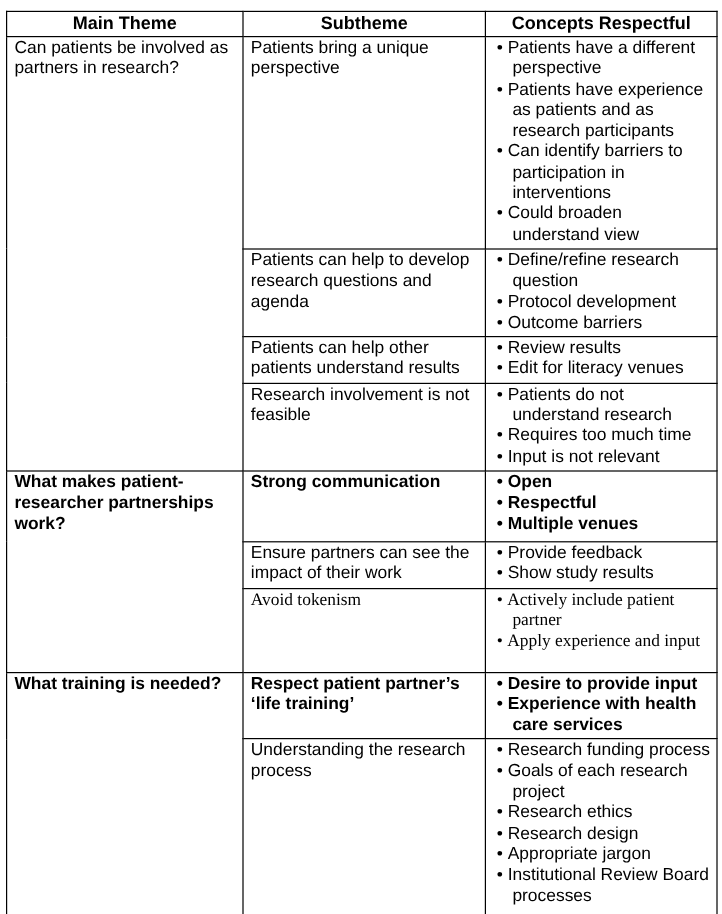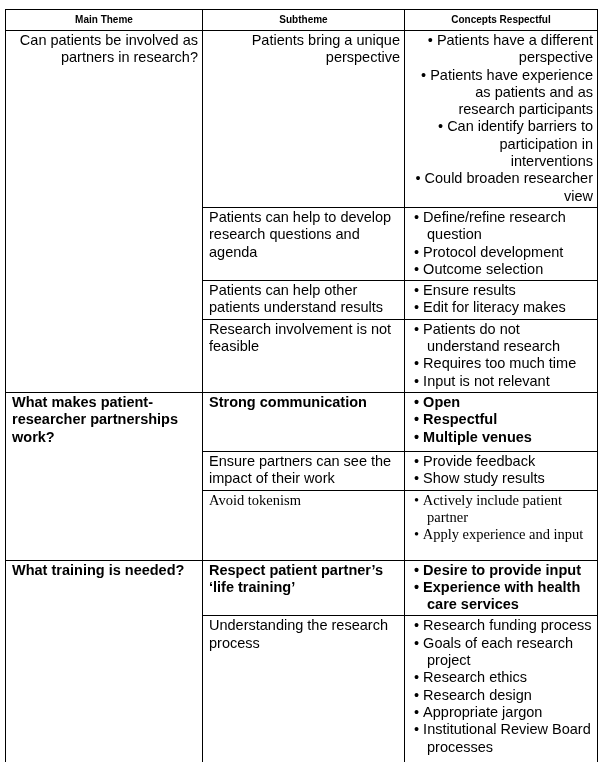--- a/index.html
+++ b/index.html
@@ -29,21 +29,21 @@
     border: 1.5px solid #000000;
     vertical-align: top;
     font-size: 14.5px;
     line-height: 17.3px;
     padding: 1px 4px 2px 6px;
     overflow: hidden;
   }
   table.themes th {
     font-weight: bold;
     text-align: center;
-    font-size: 10px;
+    font-size: 15px;
     height: 21px;
     padding: 1px 2px;
   }
   col.c1 { width: 197px; }
   col.c2 { width: 202px; }
   col.c3 { width: 193px; }
   ul.concepts {
     margin: 0;
     padding: 0 0 0 3px;
     list-style: none;
@@ -67,48 +67,48 @@
         <col class="c3">
     </colgroup>
     <thead>
       <tr>
         <th>Main Theme</th>
         <th>Subtheme</th>
         <th>Concepts Respectful</th>
       </tr>
     </thead>
     <tbody id="table-body">
-        <tr style="height: 173px; text-align: right;">
+        <tr style="height: 173px;">
           <td rowspan="4">Can patients be involved as partners in research?</td>
           <td>Patients bring a unique perspective</td>
           <td>
             <ul class="concepts">
               <li>Patients have a different perspective</li>
               <li>Patients have experience as patients and as research participants</li>
               <li>Can identify barriers to participation in interventions</li>
-              <li>Could broaden researcher view</li>
+              <li>Could broaden understand view</li>
             </ul>
           </td>
         </tr>
         <tr style="height: 72px;">
           <td>Patients can help to develop research questions and agenda</td>
           <td>
             <ul class="concepts">
               <li>Define/refine research question</li>
               <li>Protocol development</li>
-              <li>Outcome selection</li>
+              <li>Outcome barriers</li>
             </ul>
           </td>
         </tr>
         <tr style="height: 38px;">
           <td>Patients can help other patients understand results</td>
           <td>
             <ul class="concepts">
-              <li>Ensure results</li>
-              <li>Edit for literacy makes</li>
+              <li>Review results</li>
+              <li>Edit for literacy venues</li>
             </ul>
           </td>
         </tr>
         <tr style="height: 70px;">
           <td>Research involvement is not feasible</td>
           <td>
             <ul class="concepts">
               <li>Patients do not understand research</li>
               <li>Requires too much time</li>
               <li>Input is not relevant</li>

